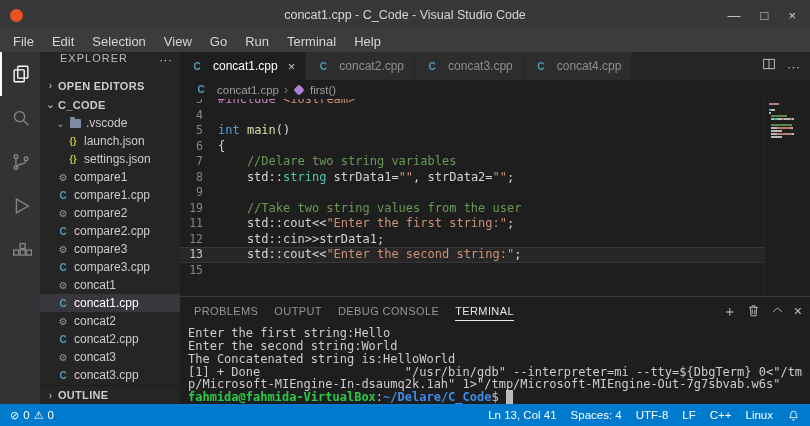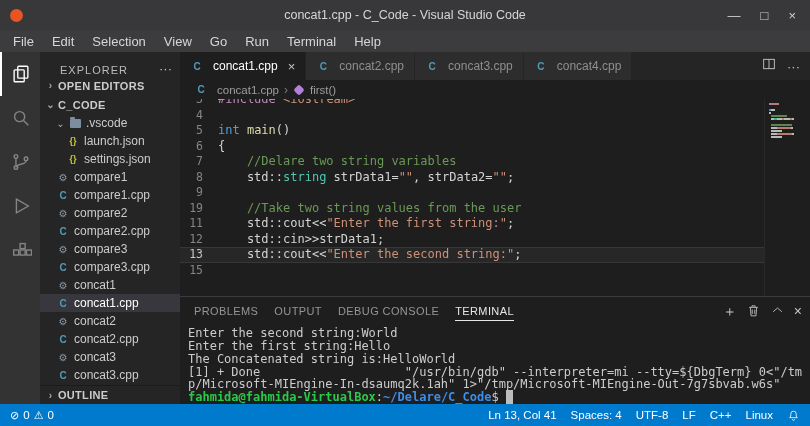--- a/index.html
+++ b/index.html
@@ -22,21 +22,21 @@
   .main{flex:1;display:flex;min-height:0}
 
   .activitybar{flex:0 0 40px;background:#333333;display:flex;flex-direction:column}
   .act-item{height:44px;display:flex;align-items:center;justify-content:center;color:#858585;cursor:pointer;border-left:2px solid transparent}
   .act-item.active{color:#ffffff;border-left:2px solid #ffffff}
   .act-icon{display:flex}
   .act-icon svg{width:22px;height:22px;stroke:currentColor;fill:none;stroke-width:1.5}
 
   
   .sidebar{flex:0 0 140px;background:#252526;display:flex;flex-direction:column;overflow:hidden}
-  .sb-head{flex:0 0 24px;display:flex;align-items:flex-end;padding:0 8px 0 20px;font-size:11px;color:#bbbbbb;letter-spacing:1px}
+  .sb-head{flex:0 0 24px;display:flex;align-items:flex-start;padding:0 8px 0 20px;font-size:11px;color:#bbbbbb;letter-spacing:1px}
   .sb-head .more{margin-left:auto;color:#c5c5c5;font-size:13px;cursor:pointer;letter-spacing:0}
   .sec{display:flex;align-items:center;flex:0 0 19px;font-weight:bold;font-size:11px;color:#cccccc;padding-left:6px;letter-spacing:.3px;cursor:pointer}
   .sec.outline{margin-top:auto;border-top:1px solid #1b1b1c}
   .chev{color:#ababab;margin-right:3px;font-size:10px;width:9px;display:inline-block;text-align:center}
   .files{flex:0 0 auto}
   .srow{display:flex;align-items:center;height:18px;font-size:12px;color:#cccccc;cursor:pointer;white-space:nowrap}
   .srow.selected{background:#37373d;color:#ffffff}
   .fi{display:inline-flex;width:14px;justify-content:center;margin-right:4px;flex:none;align-items:center}
   .fi.json{color:#cbcb41;font-weight:bold;font-size:9px}
   .fi.cpp{color:#519aba;font-weight:bold;font-size:10px}
@@ -375,22 +375,22 @@
             </span>
             <span class="pc-icon">
               <svg viewBox="0 0 24 24">
                   <path d="M5 14l7-6 7 6"></path>
                 </svg>
             </span>
             <span class="pc-icon">×</span>
           </div>
         </div>
         <div class="terminal" id="terminal">
+            <div class="term-line"><span class="t-plain">Enter the first string:Hello</span></div>
             <div class="term-line"><span class="t-plain">Enter the second string:World</span></div>
-            <div class="term-line"><span class="t-plain">Enter the first string:Hello</span></div>
             <div class="term-line"><span class="t-plain">The Concatenated string is:HelloWorld</span></div>
             <div class="term-line"><span class="t-plain">[1] + Done                    "/usr/bin/gdb" --interpreter=mi --tty=${DbgTerm} 0&lt;"/tm</span></div>
             <div class="term-line"><span class="t-plain">p/Microsoft-MIEngine-In-dsaumq2k.1ah" 1&gt;"/tmp/Microsoft-MIEngine-Out-7g7sbvab.w6s"</span></div>
             <div class="term-line"><span class="t-green">fahmida@fahmida-VirtualBox</span><span class="t-plain">:</span><span class="t-blue">~/Delare/C_Code</span><span class="t-plain">$ </span><span class="t-cursor"> </span></div>
           </div>
       </div>
 
     </div>
   </div>
 

